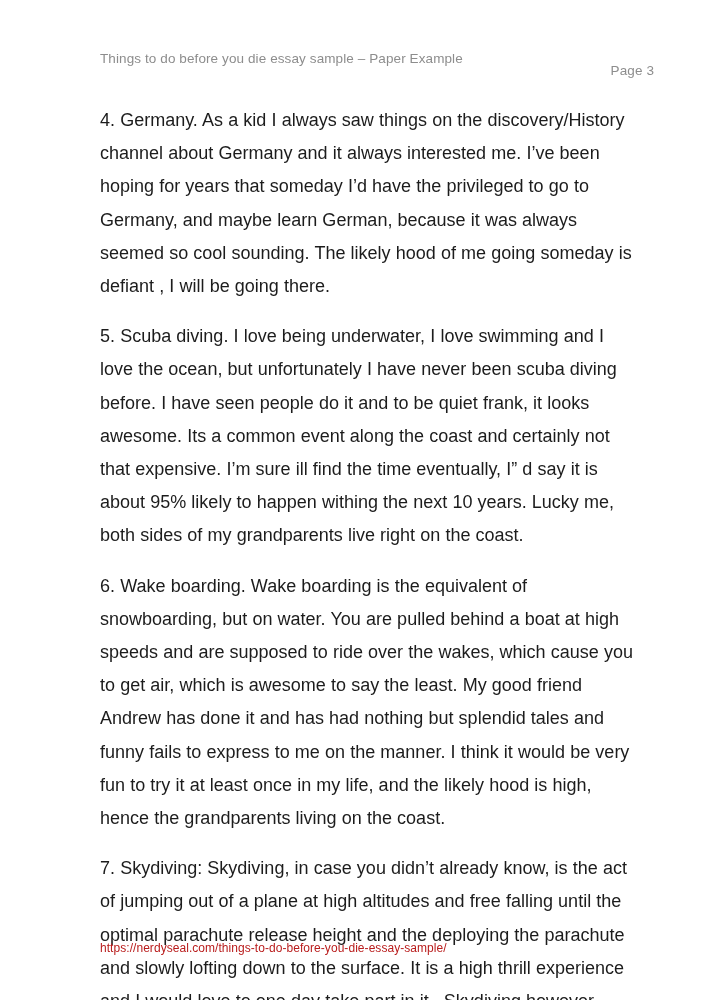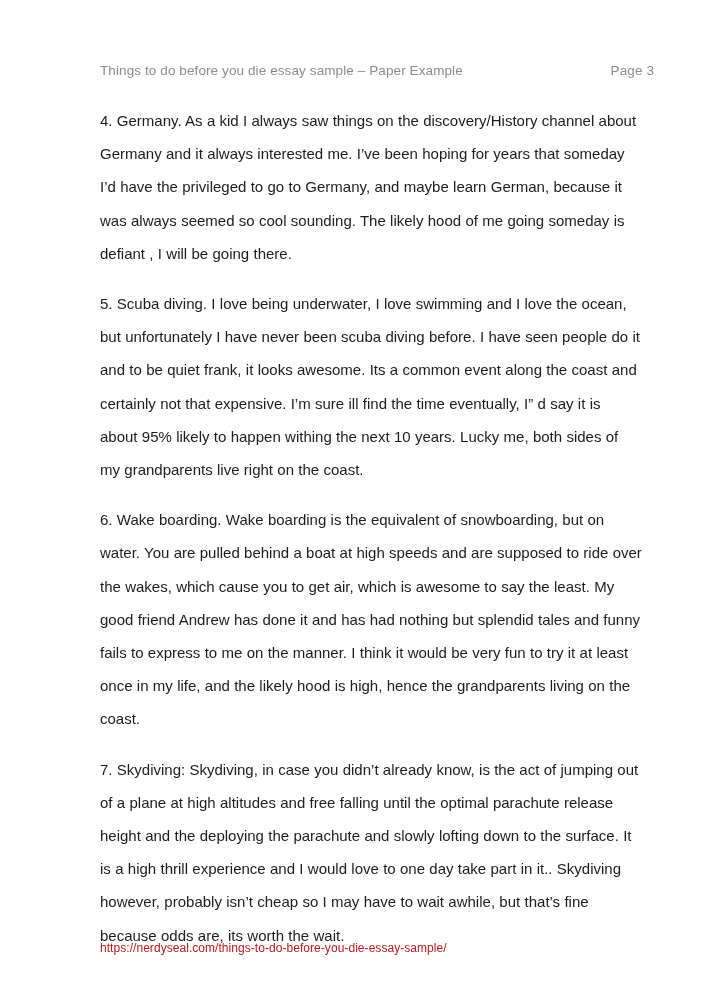--- a/index.html
+++ b/index.html
@@ -26,21 +26,21 @@
   .page-inner {
     position: absolute;
     left: 100px;
     top: 38px;
     width: 554px;
   }
 
   
   .doc-header {
     display: flex;
-    align-items: flex-end;
+    align-items: center;
     justify-content: space-between;
     font-size: 13.5px;
     line-height: 18px;
     color: #8d8d8d;
     letter-spacing: 0.1px;
     white-space: nowrap;
   }
   .doc-header .header-title {
     flex: 0 1 auto;
     overflow: hidden;
@@ -51,21 +51,21 @@
     padding-left: 18px;
     margin-top: 24px;
   }
 
   
   .doc-body {
     margin-top: 24px;
   }
   .doc-body p {
     margin: 0 12px 17px 0;
-    font-size: 15px;
+    font-size: 18px;
     line-height: 33.2px;
     color: #1c1c1c;
     text-align: left;
     word-spacing: 0.15px;
   }
   .doc-body p:last-child {
     margin-bottom: 0;
   }
 
   

